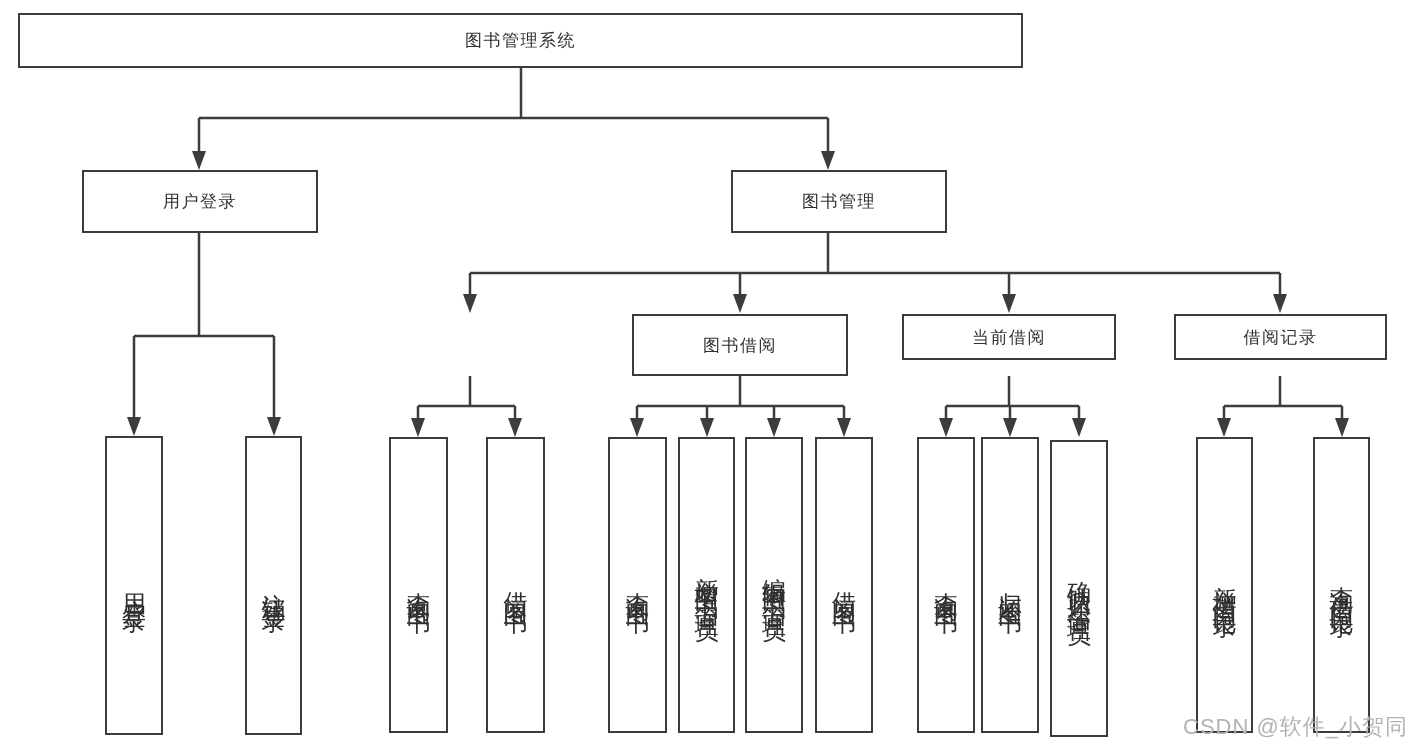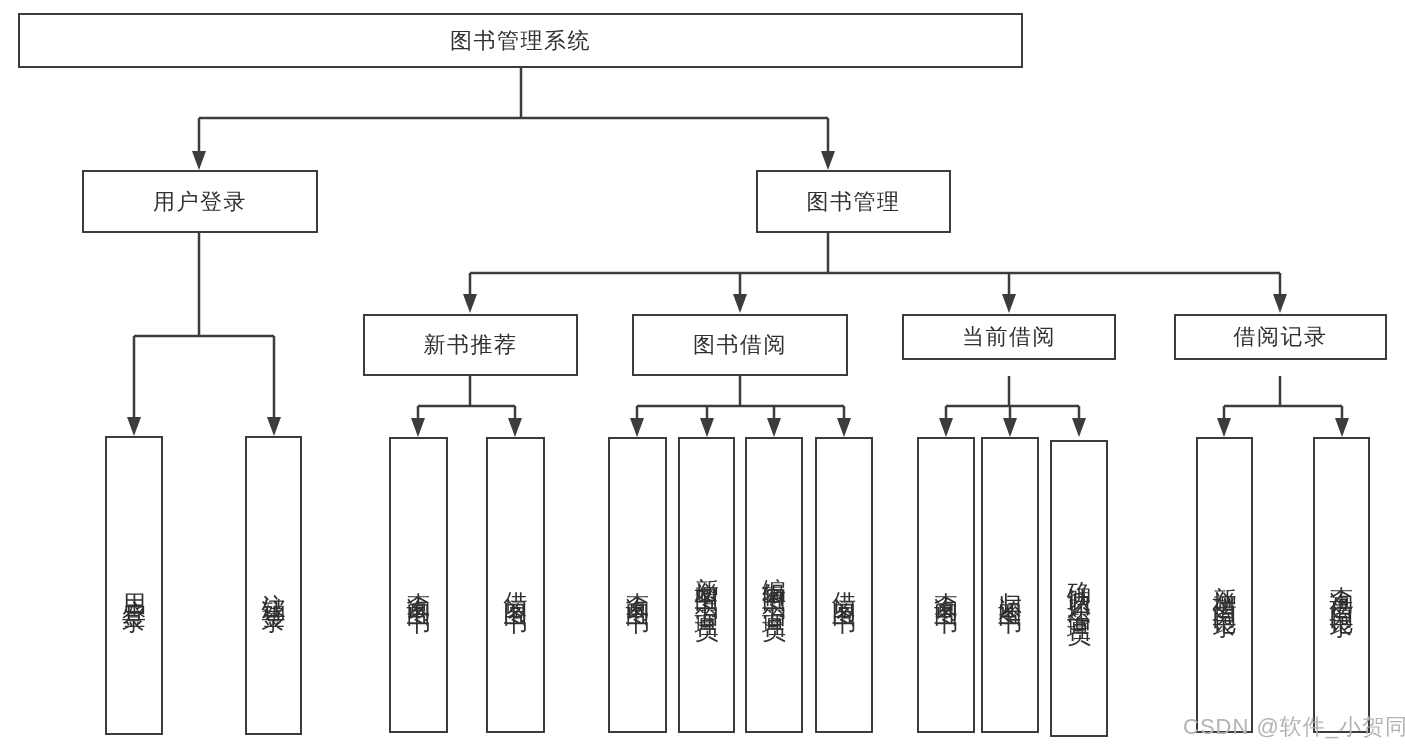--- a/index.html
+++ b/index.html
@@ -19,42 +19,42 @@
   .node {
     position: absolute;
     box-sizing: border-box;
     border: 2.5px solid #3c3c3c;
     background: #ffffff;
     display: flex;
     align-items: center;
     justify-content: center;
     color: #303030;
   }
-  .node.h { font-size: 22px; letter-spacing: 1.5px; white-space: nowrap; font-family: Liberation Serif, serif; }
+  .node.h { font-size: 17px; letter-spacing: 1.5px; white-space: nowrap; font-family: Liberation Serif, serif; }
   .node.v {
     writing-mode: vertical-rl;
     text-orientation: mixed;
     font-size: 24px;
     letter-spacing: 6px;
     line-height: 1;
   }
   .watermark {
     position: absolute;
     left: 1183px;
     top: 712px;
     font-size: 22px;
     color: #b3b3b3;
     letter-spacing: 1px;
     white-space: nowrap;
     z-index: 10;
   }
   
   #n-root           { left: 18px;   top: 13px;  width: 1005px; height: 55px; }
   #n-user-login     { left: 82px;   top: 170px; width: 236px;  height: 63px; }
-  #n-book-mgmt      { left: 756px;  top: 170px; width: 195px;  height: 63px; }
+  #n-book-mgmt      { left: 731px;  top: 170px; width: 216px;  height: 63px; }
   #n-new-book-rec   { left: 363px;  top: 314px; width: 215px;  height: 62px; }
   #n-book-borrow    { left: 632px;  top: 314px; width: 216px;  height: 62px; }
   #n-current-borrow { left: 902px;  top: 314px; width: 214px;  height: 46px; }
   #n-borrow-records { left: 1174px; top: 314px; width: 213px;  height: 46px; }
   #n-user-login-leaf{ left: 105px;  top: 436px; width: 58px;   height: 299px; }
   #n-logout-leaf    { left: 245px;  top: 436px; width: 57px;   height: 299px; }
   #n-nbr-query      { left: 389px;  top: 437px; width: 59px;   height: 296px; }
   #n-nbr-borrow     { left: 486px;  top: 437px; width: 59px;   height: 296px; }
   #n-bb-query       { left: 608px;  top: 437px; width: 59px;   height: 296px; }
   #n-bb-add         { left: 678px;  top: 437px; width: 57px;   height: 296px; }
@@ -103,21 +103,20 @@
       <polygon points="1217,418 1231,418 1224,437"></polygon>
       <polygon points="1335,418 1349,418 1342,437"></polygon>
     </g>
   </svg>
 
   <div id="n-root" class="node h">图书管理系统</div>
 
   <div id="n-user-login" class="node h">用户登录</div>
   <div id="n-book-mgmt" class="node h">图书管理</div>
 
-  <div id="n-new-book-rec" class="node h">新书推荐</div>
   <div id="n-book-borrow" class="node h">图书借阅</div>
   <div id="n-current-borrow" class="node h">当前借阅</div>
   <div id="n-borrow-records" class="node h">借阅记录</div>
 
   <div id="n-user-login-leaf" class="node v">用户登录</div>
   <div id="n-logout-leaf" class="node v">注销登录</div>
 
   <div id="n-nbr-query" class="node v">查询图书</div>
   <div id="n-nbr-borrow" class="node v">借阅图书</div>
 

